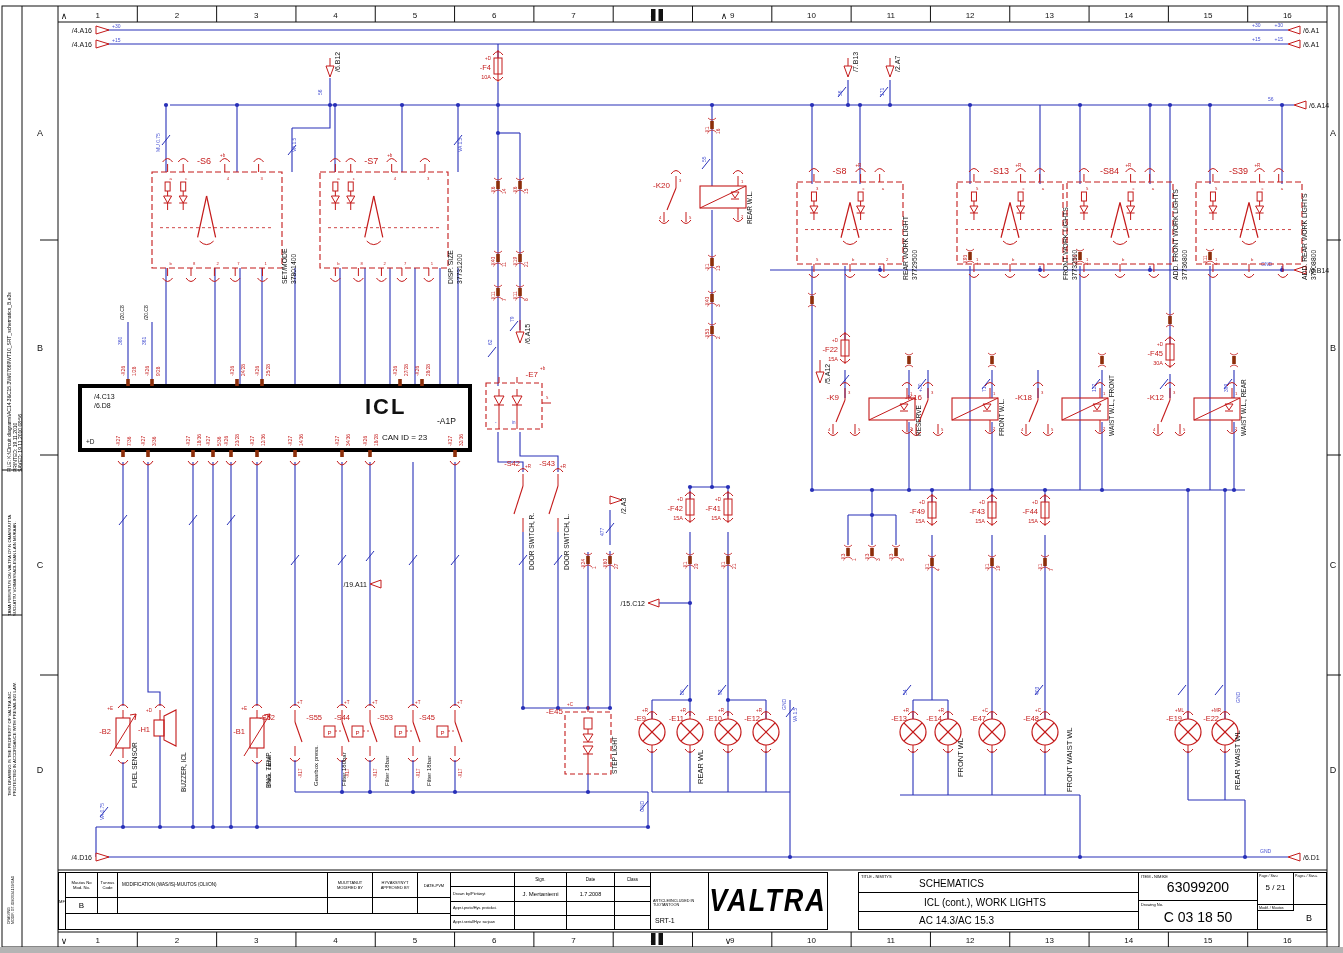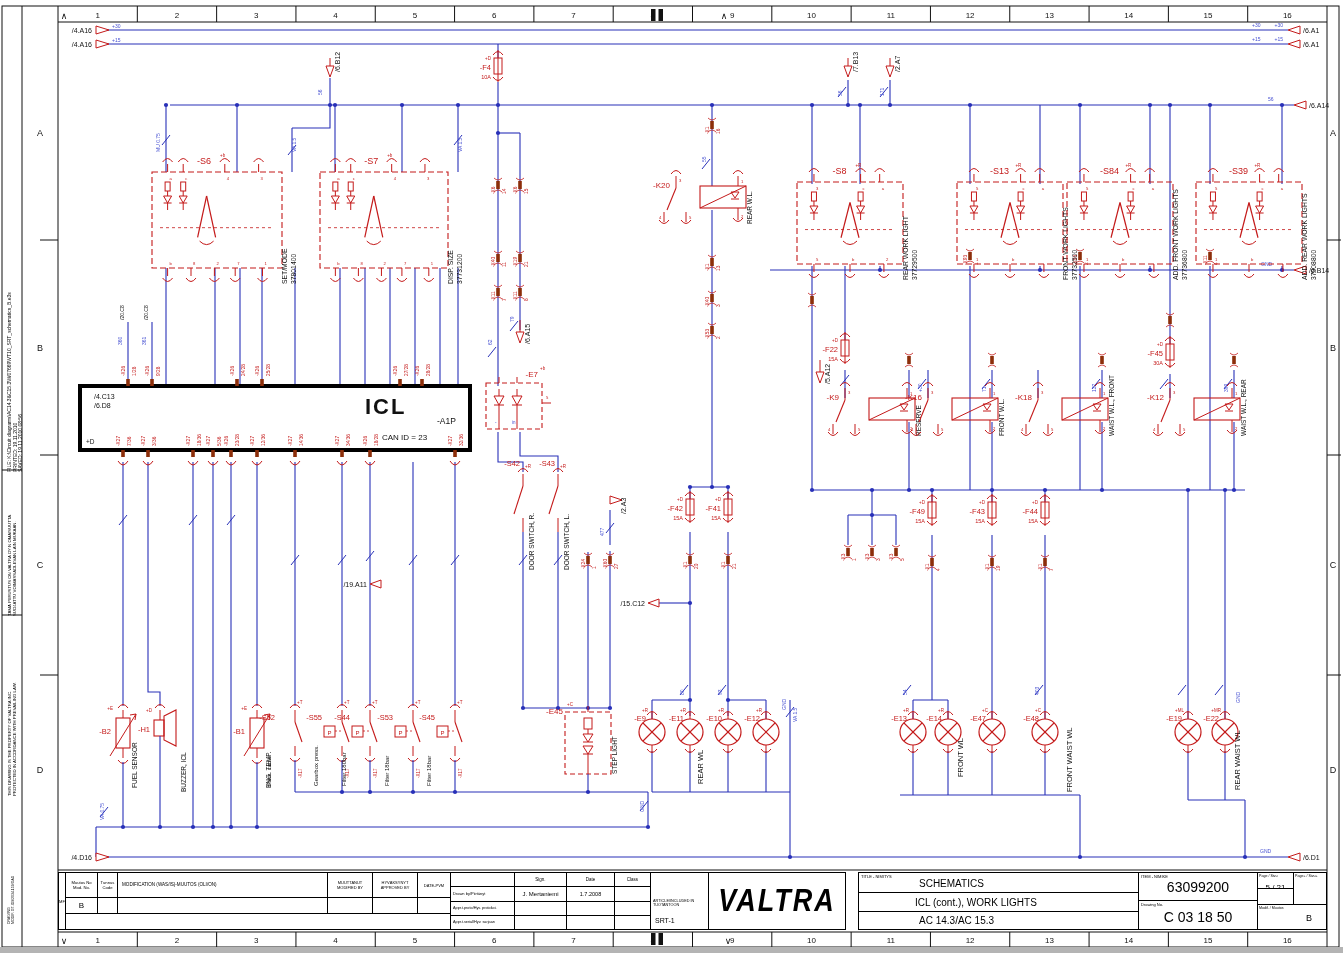--- a/index.html
+++ b/index.html
@@ -1465,40 +1465,40 @@
     <div class="tbc" style="left:450px;top:915px;width:65px;height:15px;font-size:3.8px;line-height:13px;padding-left:2px;">Appr.t.serial/Hyv. sarjaan</div>
     <div class="tbc" style="left:514px;top:915px;width:53px;height:15px;"></div>
     <div class="tbc" style="left:566px;top:915px;width:49px;height:15px;"></div>
     <div class="tbc" style="left:614px;top:915px;width:37px;height:15px;"></div>
 
     <div class="tbc" style="left:650px;top:872px;width:59px;height:58px;">
       <div class="pre" style="position:absolute;left:2px;top:26px;font-size:3.8px;line-height:4.3px;">ARTICLE/INCLUDED IN
 TUOTANTOON</div>
       <div style="position:absolute;left:4px;top:44px;font-size:7px;">SRT-1</div>
     </div>
-    <div class="tbc ctr" style="left:708px;top:872px;width:138px;height:58px;">
+    <div class="tbc ctr" style="left:708px;top:872px;width:120px;height:58px;">
       <span class="brand" style="font-size:27px;">VALTRA</span>
     </div>
     <div class="tbc" style="left:858px;top:872px;width:281px;height:58px;">
       <div style="position:absolute;left:2px;top:1px;font-size:4px;">TITLE - NIMITYS</div>
       <div style="position:absolute;left:60px;top:5px;font-size:10px;text-align:right;">SCHEMATICS</div>
       <div style="position:absolute;left:0;top:19px;width:100%;border-top:1px solid #000;"></div>
-      <div style="position:absolute;left:56px;top:24px;font-size:10px;">ICL (cont.), WORK LIGHTS</div>
+      <div style="position:absolute;left:65px;top:24px;font-size:10px;">ICL (cont.), WORK LIGHTS</div>
       <div style="position:absolute;left:0;top:38px;width:100%;border-top:1px solid #000;"></div>
       <div style="position:absolute;left:60px;top:42px;font-size:10px;">AC 14.3/AC 15.3</div>
     </div>
     <div class="tbc" style="left:1138px;top:872px;width:120px;height:29px;">
       <div style="position:absolute;left:2px;top:1px;font-size:4px;">ITEM - NIMIKE</div>
       <div class="ctr" style="position:absolute;left:0;top:6px;width:100%;font-size:14px;">63099200</div>
     </div>
     <div class="tbc" style="left:1138px;top:900px;width:120px;height:30px;">
       <div style="position:absolute;left:2px;top:1px;font-size:4px;">Drawing No.</div>
       <div class="ctr" style="position:absolute;left:0;top:8px;width:100%;font-size:14px;">C 03 18 50</div>
     </div>
-    <div class="tbc" style="left:1257px;top:872px;width:37px;height:17px;">
+    <div class="tbc" style="left:1257px;top:872px;width:37px;height:39px;">
       <div style="position:absolute;left:1px;top:1px;font-size:3.6px;">Page / Sivu</div>
       <div class="ctr" style="position:absolute;left:0;top:10px;width:100%;font-size:8px;">5 / 21</div>
     </div>
     <div class="tbc" style="left:1293px;top:872px;width:34px;height:33px;">
       <div style="position:absolute;left:1px;top:1px;font-size:3.6px;">Page+ / Sivu+</div>
     </div>
     <div class="tbc" style="left:1257px;top:904px;width:70px;height:26px;">
       <div style="position:absolute;left:1px;top:1px;font-size:3.6px;">Modif. / Muutos</div>
       <div style="position:absolute;left:48px;top:8px;font-size:9px;">B</div>
     </div>

